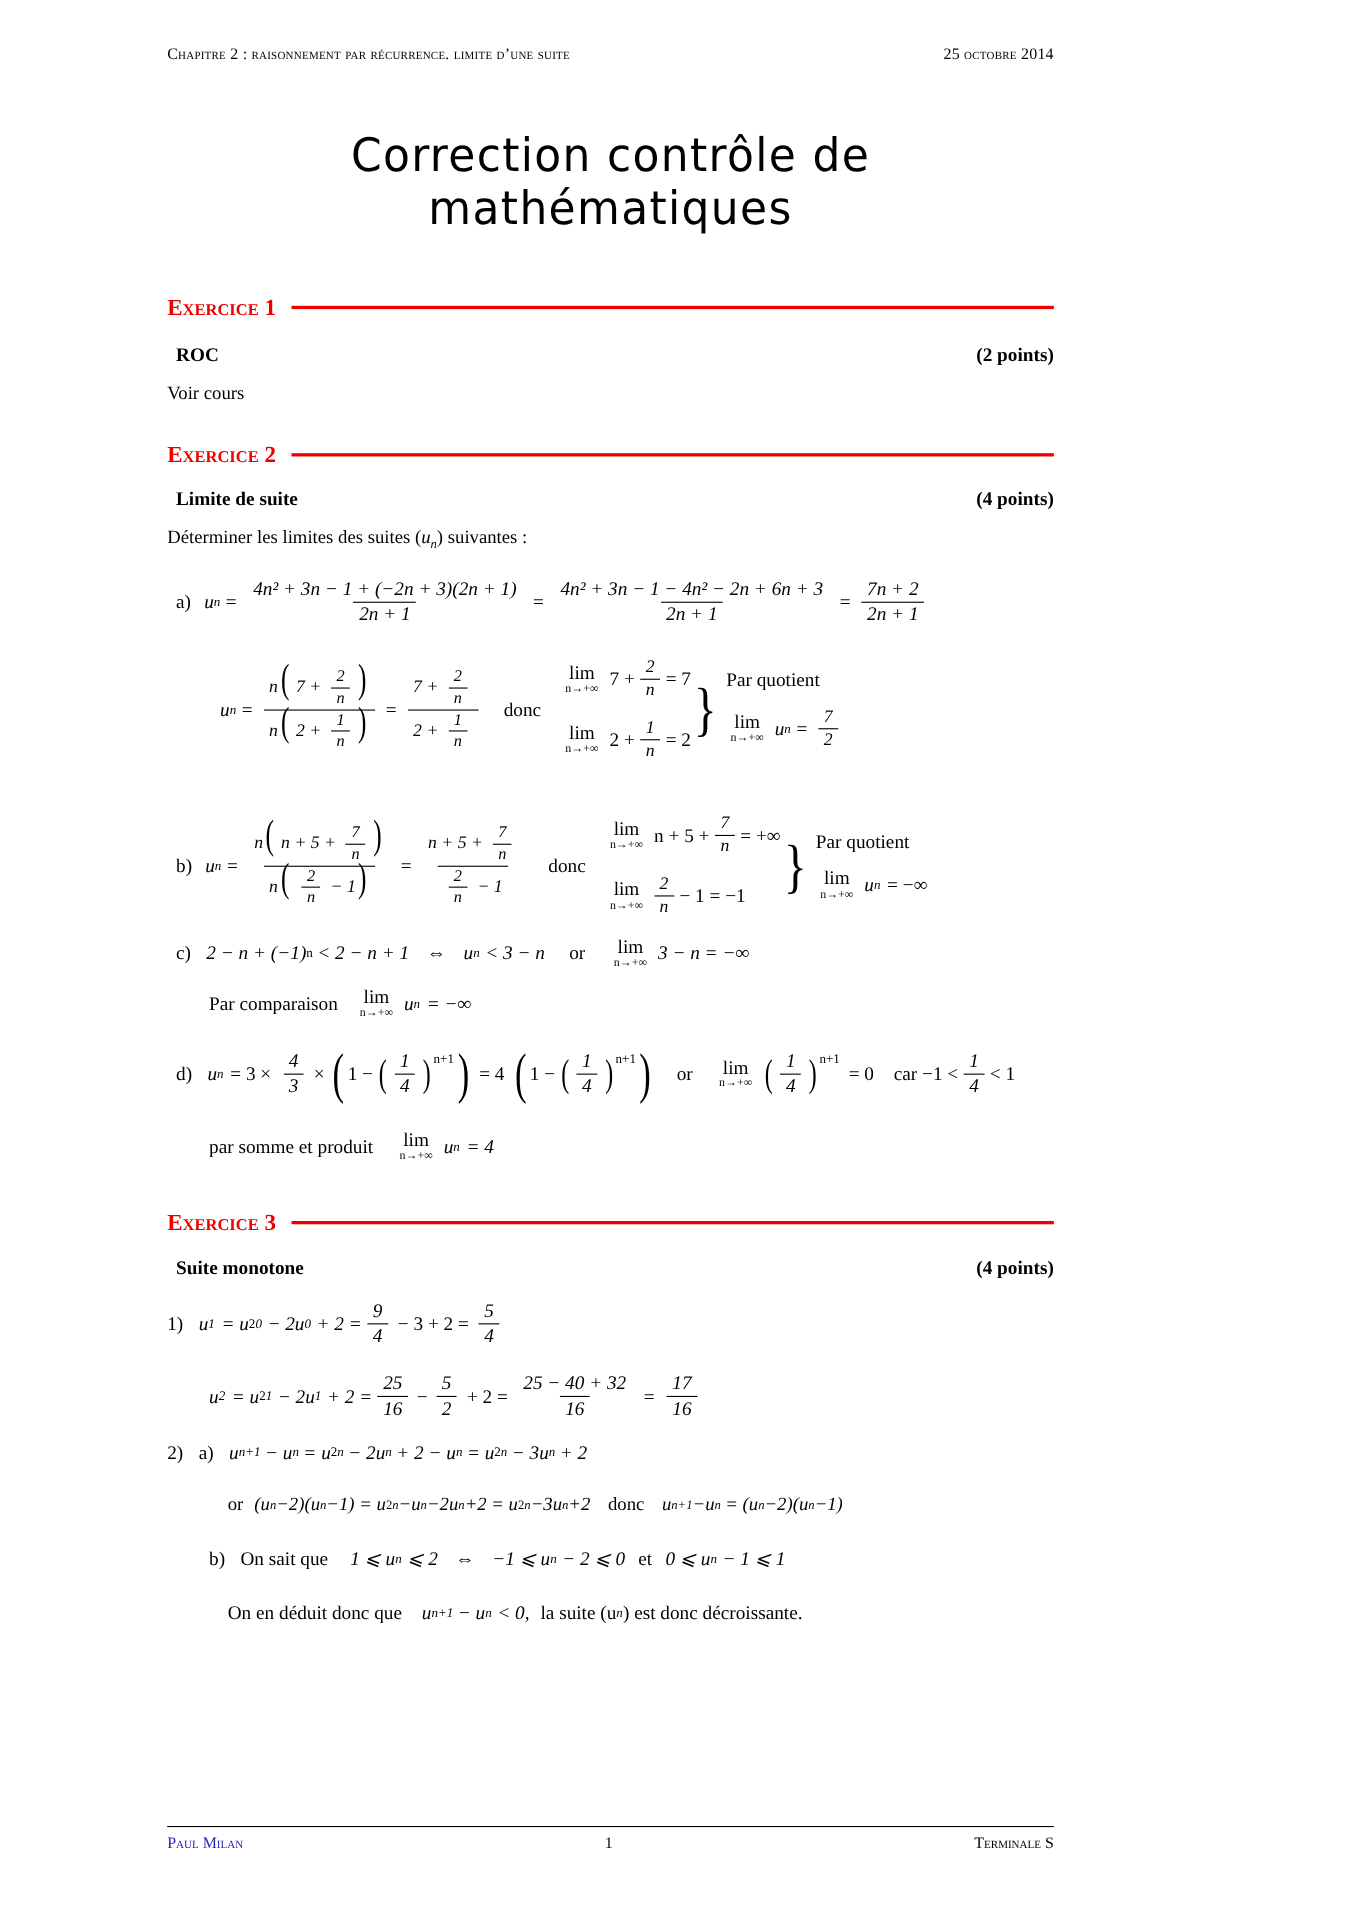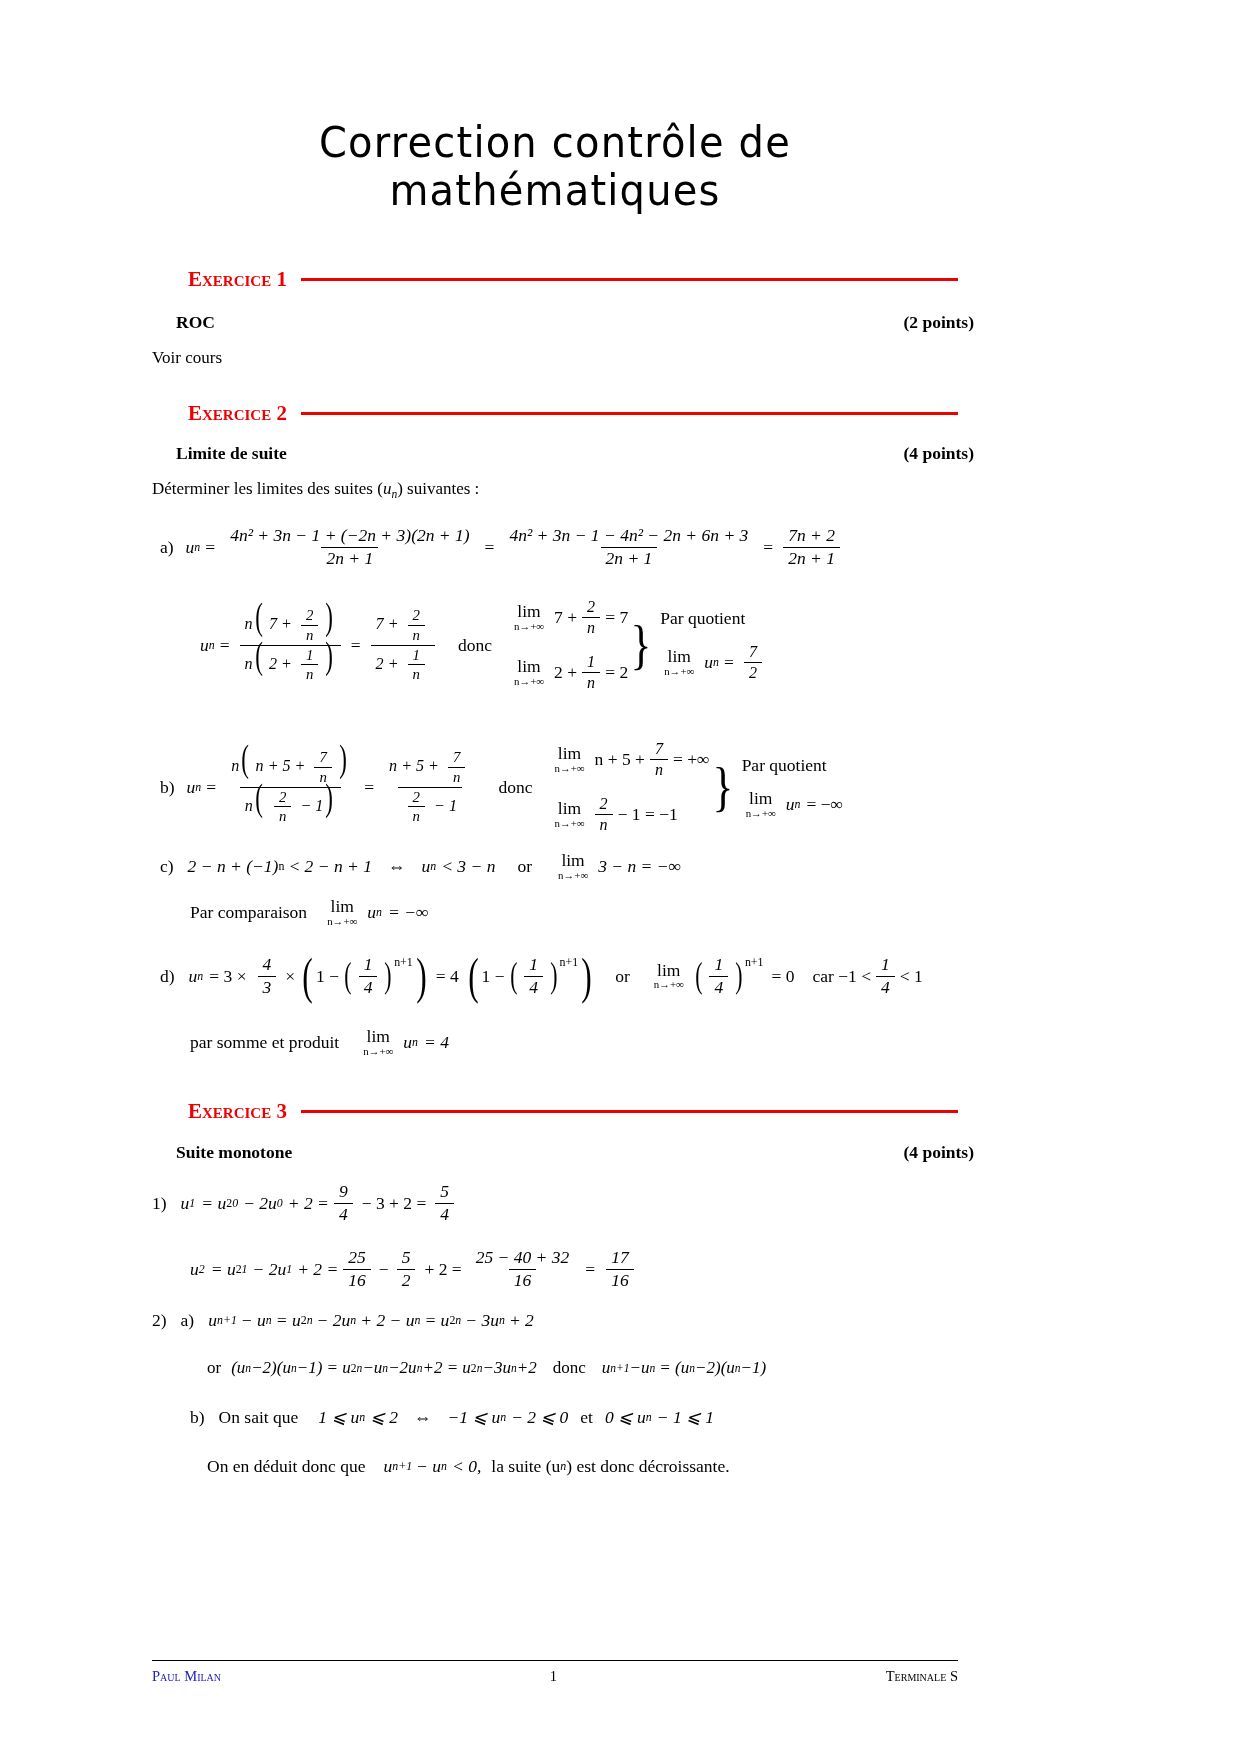--- a/index.html
+++ b/index.html
@@ -36,27 +36,27 @@
     text-align:center;
     font-family:"DejaVu Sans",sans-serif;
     font-size:25px; letter-spacing:1px;
   }
 
   
   .exheader{ position:absolute; left:0; width:806px; height:26px;
              display:flex; align-items:center; }
   .exheader .lab{
     font-variant:small-caps; font-weight:bold; font-size:21px;
-    color:#ee0000; white-space:nowrap; padding-right:14px;margin-left:36px;
+    color:#ee0000; white-space:nowrap; padding-right:14px;
   }
   .exheader .rule{ flex:1 1 auto; height:3px; background:#ee0000; }
 
   .subhead{ position:absolute; left:8px; width:798px;
             display:flex; justify-content:space-between;
-            font-weight:bold; font-size:17.5px;margin-left:16px; }
+            font-weight:bold; font-size:17.5px; }
 
   .para{ position:absolute; font-size:17px; }
 
   
   .math{ position:absolute; font-style:italic;
          font-family:"Liberation Serif","DejaVu Serif",serif;
          font-size:17.5px; white-space:nowrap;
          display:flex; align-items:center; }
   .frac{ display:inline-flex; flex-direction:column; align-items:center;
          vertical-align:middle; margin:0 5px; line-height:1.12; }
@@ -89,20 +89,24 @@
            font-size:14.5px; }
   .footer .l{ color:#2222bb; font-variant:small-caps; }
   .footer .r{ font-variant:small-caps; }
   .footer .c{ font-style:normal; }
 </style>
 </head>
 <body>
 
 <div class="page">
 
+  <div class="runhead">
+    <span class="smallcaps">Chapitre 2 : raisonnement par récurrence. limite d’une suite</span>
+    <span class="smallcaps">25 octobre 2014</span>
+  </div>
 
   <div class="doc-title">Correction contrôle de mathématiques</div>
 
   <div class="exheader" style="top:266px">
     <span class="lab">Exercice 1</span>
     <span class="rule"></span>
   </div>
   <div class="subhead" style="top:312px">
     <span>ROC</span>
     <span>(2 points)</span>

